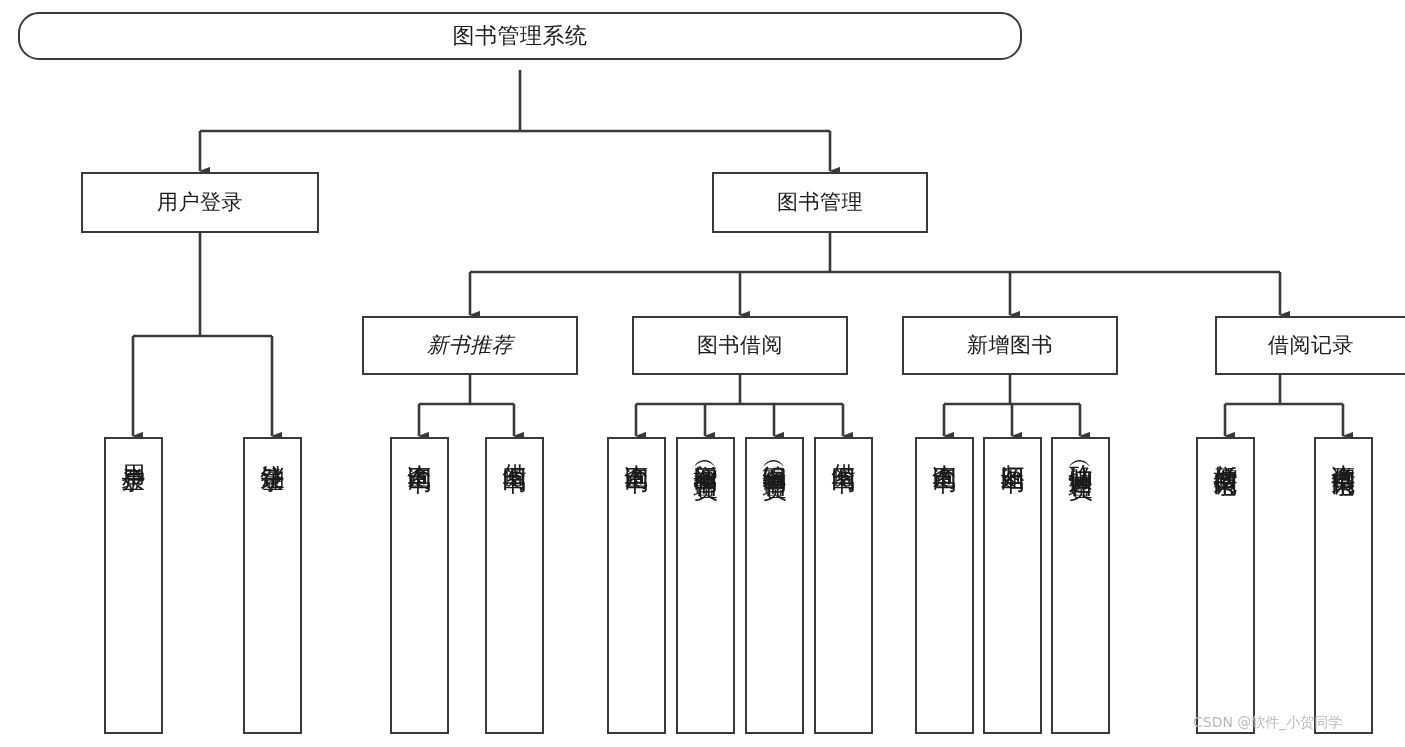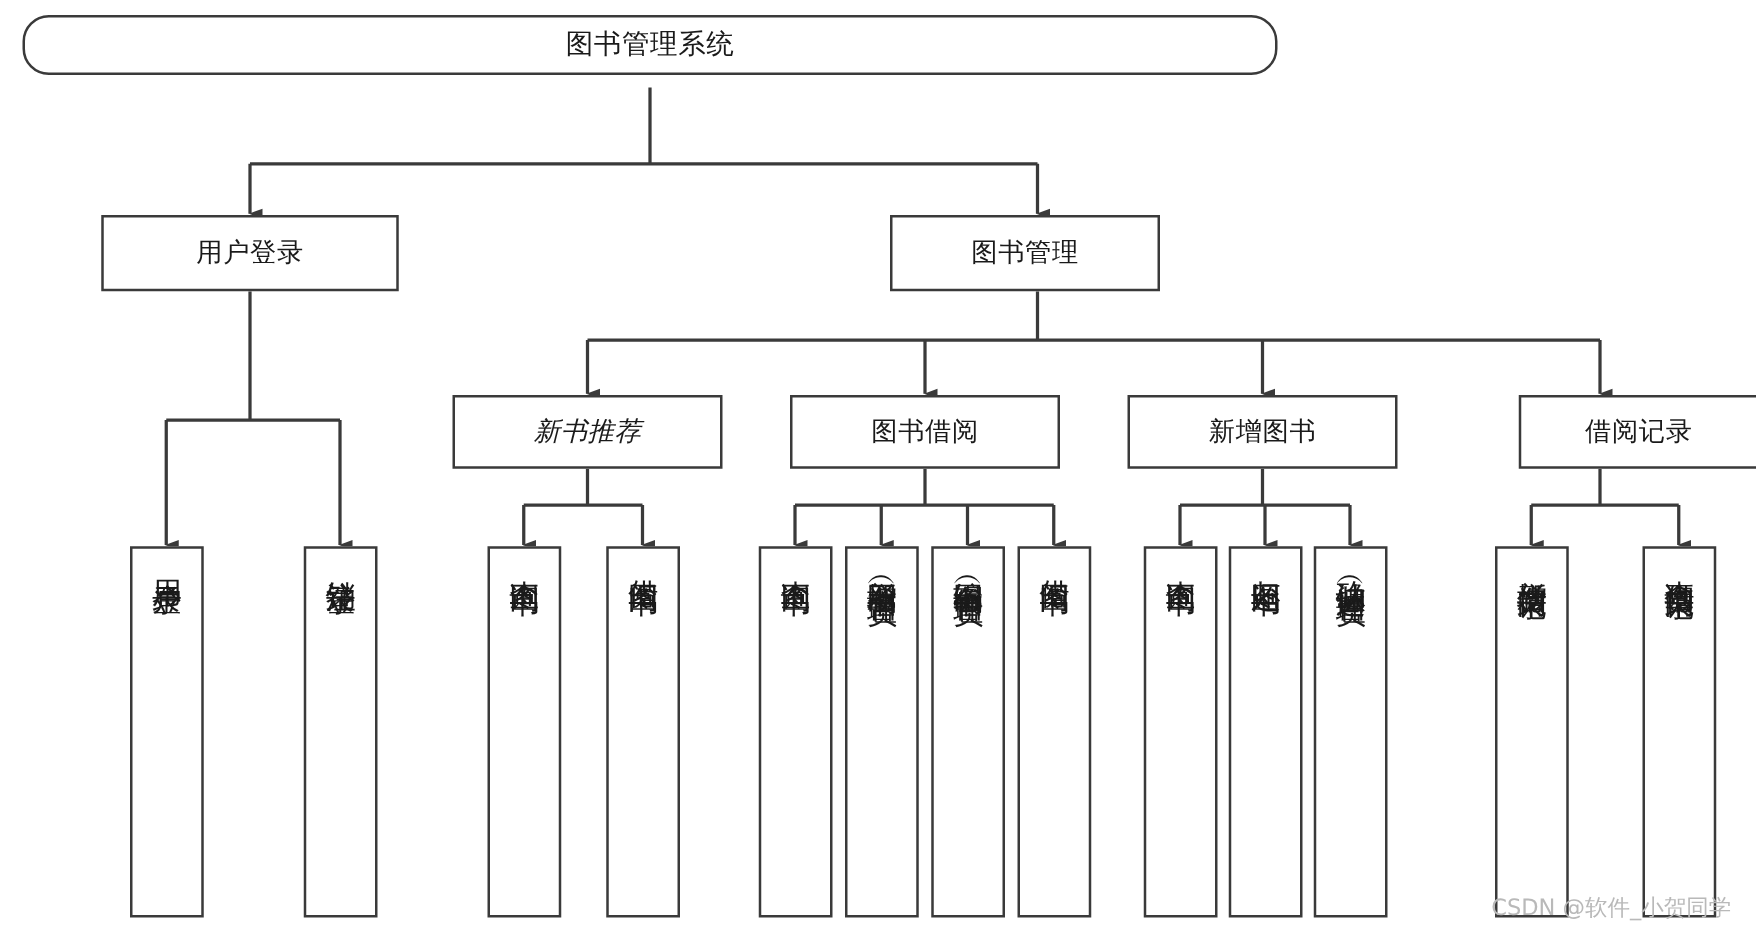--- a/index.html
+++ b/index.html
@@ -56,21 +56,21 @@
     text-orientation: upright;
     font-size: 24px;
     letter-spacing: 2px;
     line-height: 1;
   }
   .node.root .label { font-size: 22px; }
   .watermark {
     position: absolute;
     left: 1193px;
     top: 714px;
-    font-size: 18px;
+    font-size: 14px;
     color: #b9b9b9;
     white-space: nowrap;
     font-family: "DejaVu Sans", "Liberation Sans", sans-serif;
   }
 </style>
 </head>
 <body>
 
 <div id="diagram-root">
 

